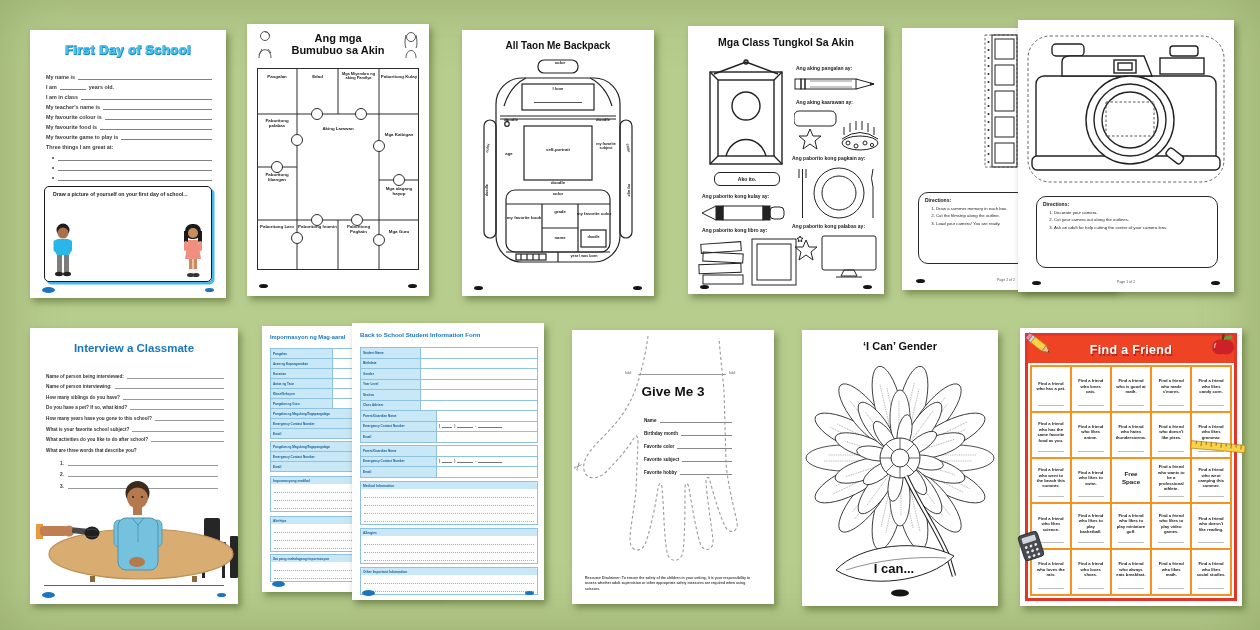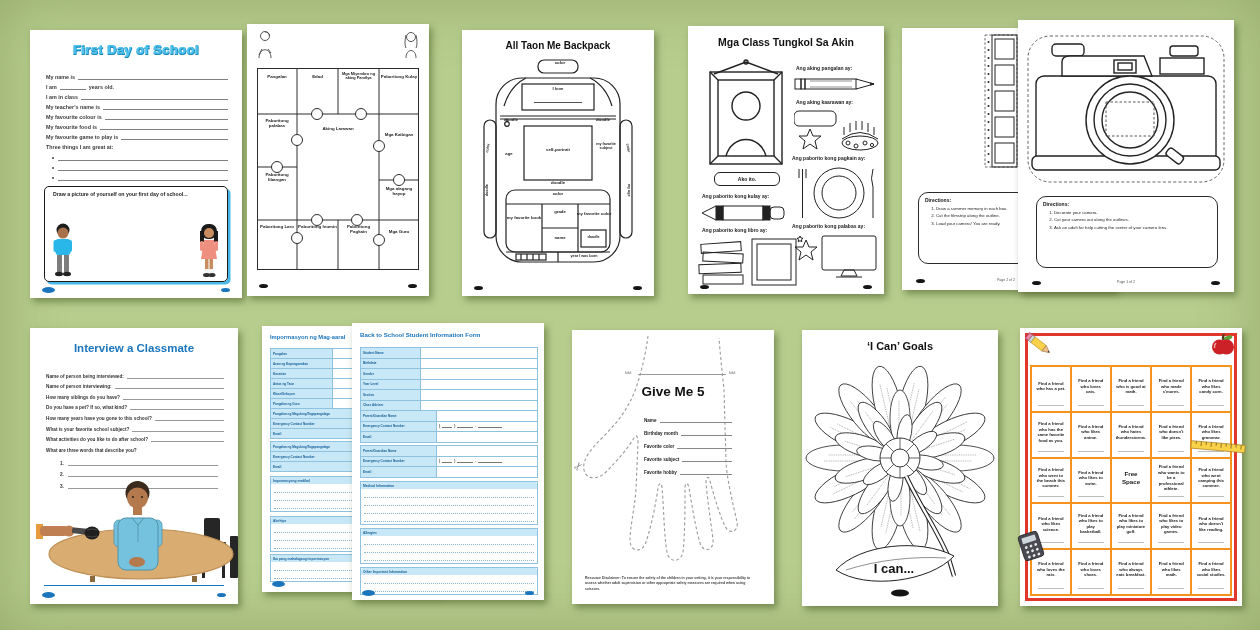--- a/index.html
+++ b/index.html
@@ -91,21 +91,21 @@
   .cell .t{font-size:4.2px;font-weight:bold;color:#1a1a1a;text-align:center;line-height:1.3;}
   .cell .u{position:absolute;bottom:5px;left:16%;right:16%;border-bottom:.8px solid #bdbdbd;}
   .cell:nth-of-type(13) .t{font-size:6.2px;}
   .cell:nth-of-type(13) .u{display:none;}
 </style>
 </head>
 <body>
 
 <div id="canvas">
 
-  <div class="page" style="left:30px;top:30px;width:212px;height:268px">
+  <div class="page" style="left:30px;top:30px;width:196px;height:268px">
     <div class="p1-title">First Day of School</div>
     <div class="frow" style="top:44px">
         <span class="t">My name is</span>
         <span class="ln"></span>
       </div>
     <div class="frow" style="top:54px">
         <span class="t">I am</span>
         <span class="ln short"></span>
         <span class="t">years old.</span>
       </div>
@@ -171,20 +171,24 @@
           <rect x="12.5" y="46" width="4.5" height="4" fill="#f4f4f4"></rect>
         <ellipse cx="9.5" cy="52" rx="3.5" ry="2" fill="#333"></ellipse>
           <ellipse cx="15" cy="52" rx="3.5" ry="2" fill="#333"></ellipse>
       </svg>
     </div>
     <span class="tw" style="left:12px;bottom:5px"></span>
     <span class="tw small" style="right:12px;bottom:6px"></span>
   </div>
 
   <div class="page" style="left:247px;top:24px;width:182px;height:272px">
+    <div class="p2-title">
+      <div>Ang mga</div>
+        <div>Bumubuo sa Akin</div>
+    </div>
     <svg class="abs" style="left:8px;top:6px" width="20" height="30" viewBox="0 0 20 30">
       <g stroke="#444" stroke-width=".9" fill="none">
           <circle cx="10" cy="6" r="4.5"></circle>
           <path d="M10,2 a4.5,4.5 0 0 1 4.5,4"></path>
       <path d="M4,28 C4,17 16,17 16,28"></path>
           <path d="M7,19 l-3,6 M13,19 l3,4"></path>
         </g>
     </svg>
     <svg class="abs" style="right:8px;top:6px" width="20" height="30" viewBox="0 0 20 30">
       <g stroke="#444" stroke-width=".9" fill="none">
@@ -739,21 +743,21 @@
   </div>
 
   <div class="page" style="left:572px;top:330px;width:202px;height:274px">
     <svg class="abs" style="left:0;top:0" width="202" height="274" viewBox="0 0 202 274">
       <path fill="none" stroke="#9a9a9a" stroke-width="1.1" stroke-dasharray="3 2.4" d="M76,6 C74,22 70,40 64,58 C56,80 44,94 30,108 C18,120 10,130 12,140 C14,150 26,150 34,142 C46,130 56,118 62,108 C64,104 66,106 66,112 L64,160 C62,182 58,198 58,210 C58,222 70,224 74,212 C80,194 84,172 86,158 C87,152 90,152 90,158 C92,180 92,206 95,222 C97,233 109,233 111,222 C113,204 113,178 113,158 C113,152 116,152 117,158 C120,176 124,200 128,213 C131,223 142,221 141,210 C139,192 135,168 134,152 C134,146 137,146 138,151 C142,166 148,186 153,196 C157,205 167,202 165,192 C161,174 155,150 154,132 L152,60 C150,40 148,22 147,8"></path>
     </svg>
     <div class="foldline"></div>
     <div class="foldlbl" style="left:53px">fold</div>
     <div class="foldlbl" style="left:157px">fold</div>
     <div class="scissors">✂</div>
-    <div class="p8-title">Give Me 5</div>
+    <div class="p8-title">Give Me 3</div>
     <div class="g5row" style="top:88px">
         <span class="t">Name</span>
         <span class="ln"></span>
       </div>
     <div class="g5row" style="top:101px">
         <span class="t">Birthday month</span>
         <span class="ln"></span>
       </div>
     <div class="g5row" style="top:114px">
         <span class="t">Favorite color</span>
@@ -764,21 +768,21 @@
         <span class="ln"></span>
       </div>
     <div class="g5row" style="top:140px">
         <span class="t">Favorite hobby</span>
         <span class="ln"></span>
       </div>
     <div class="disclaimer">Resource Disclaimer: To ensure the safety of the children in your setting, it is your responsibility to assess whether adult supervision or other appropriate safety measures are required when using scissors.</div>
   </div>
 
   <div class="page" style="left:802px;top:330px;width:196px;height:276px">
-    <div class="p9-title">‘I Can’ Goals</div>
+    <div class="p9-title">‘I Can’ Gender</div>
     <svg class="abs" style="left:0;top:0" width="196" height="276" viewBox="0 0 196 276">
       <defs>
         <g id="po">
             <ellipse cx="56" cy="0" rx="38" ry="13" fill="#fff" stroke="#222" stroke-width=".8"></ellipse>
           <path d="M32,-3 h44 M36,3 h36" stroke="#888" stroke-width=".6" stroke-dasharray="1 .8" fill="none"></path>
           </g>
         <g id="pm">
             <ellipse cx="40" cy="0" rx="28" ry="10" fill="#fff" stroke="#222" stroke-width=".8"></ellipse>
           <path d="M22,-1 h36" stroke="#888" stroke-width=".6" stroke-dasharray="1 .8" fill="none"></path>
           </g>
@@ -827,20 +831,23 @@
       <path d="M104,146 C118,176 134,198 146,226 L152,246" stroke="#fff" stroke-width="2.4" fill="none"></path>
       <path d="M34,240 C58,214 118,208 152,226 C128,252 64,260 34,240 Z" fill="#fff" stroke="#222" stroke-width="1"></path>
       <path d="M44,240 C75,230 112,226 144,228" stroke="#222" stroke-width=".5" fill="none"></path>
       <text x="92" y="243" text-anchor="middle" font-size="13" font-weight="bold" fill="#111">I can...</text>
       <ellipse cx="98" cy="263" rx="9" ry="3.6" fill="#141414"></ellipse>
     </svg>
   </div>
 
   <div class="page" style="left:1020px;top:328px;width:222px;height:278px">
     <div class="p10-frame">
+      <div class="p10-head">
+        <span class="p10-title">Find a Friend</span>
+      </div>
       <div class="p10-grid">
 
       <div class="cell">
             <span class="t">Find a friend who has a pet.</span>
             <span class="u"></span>
           </div>
           <div class="cell">
             <span class="t">Find a friend who loves cats.</span>
             <span class="u"></span>
           </div>

